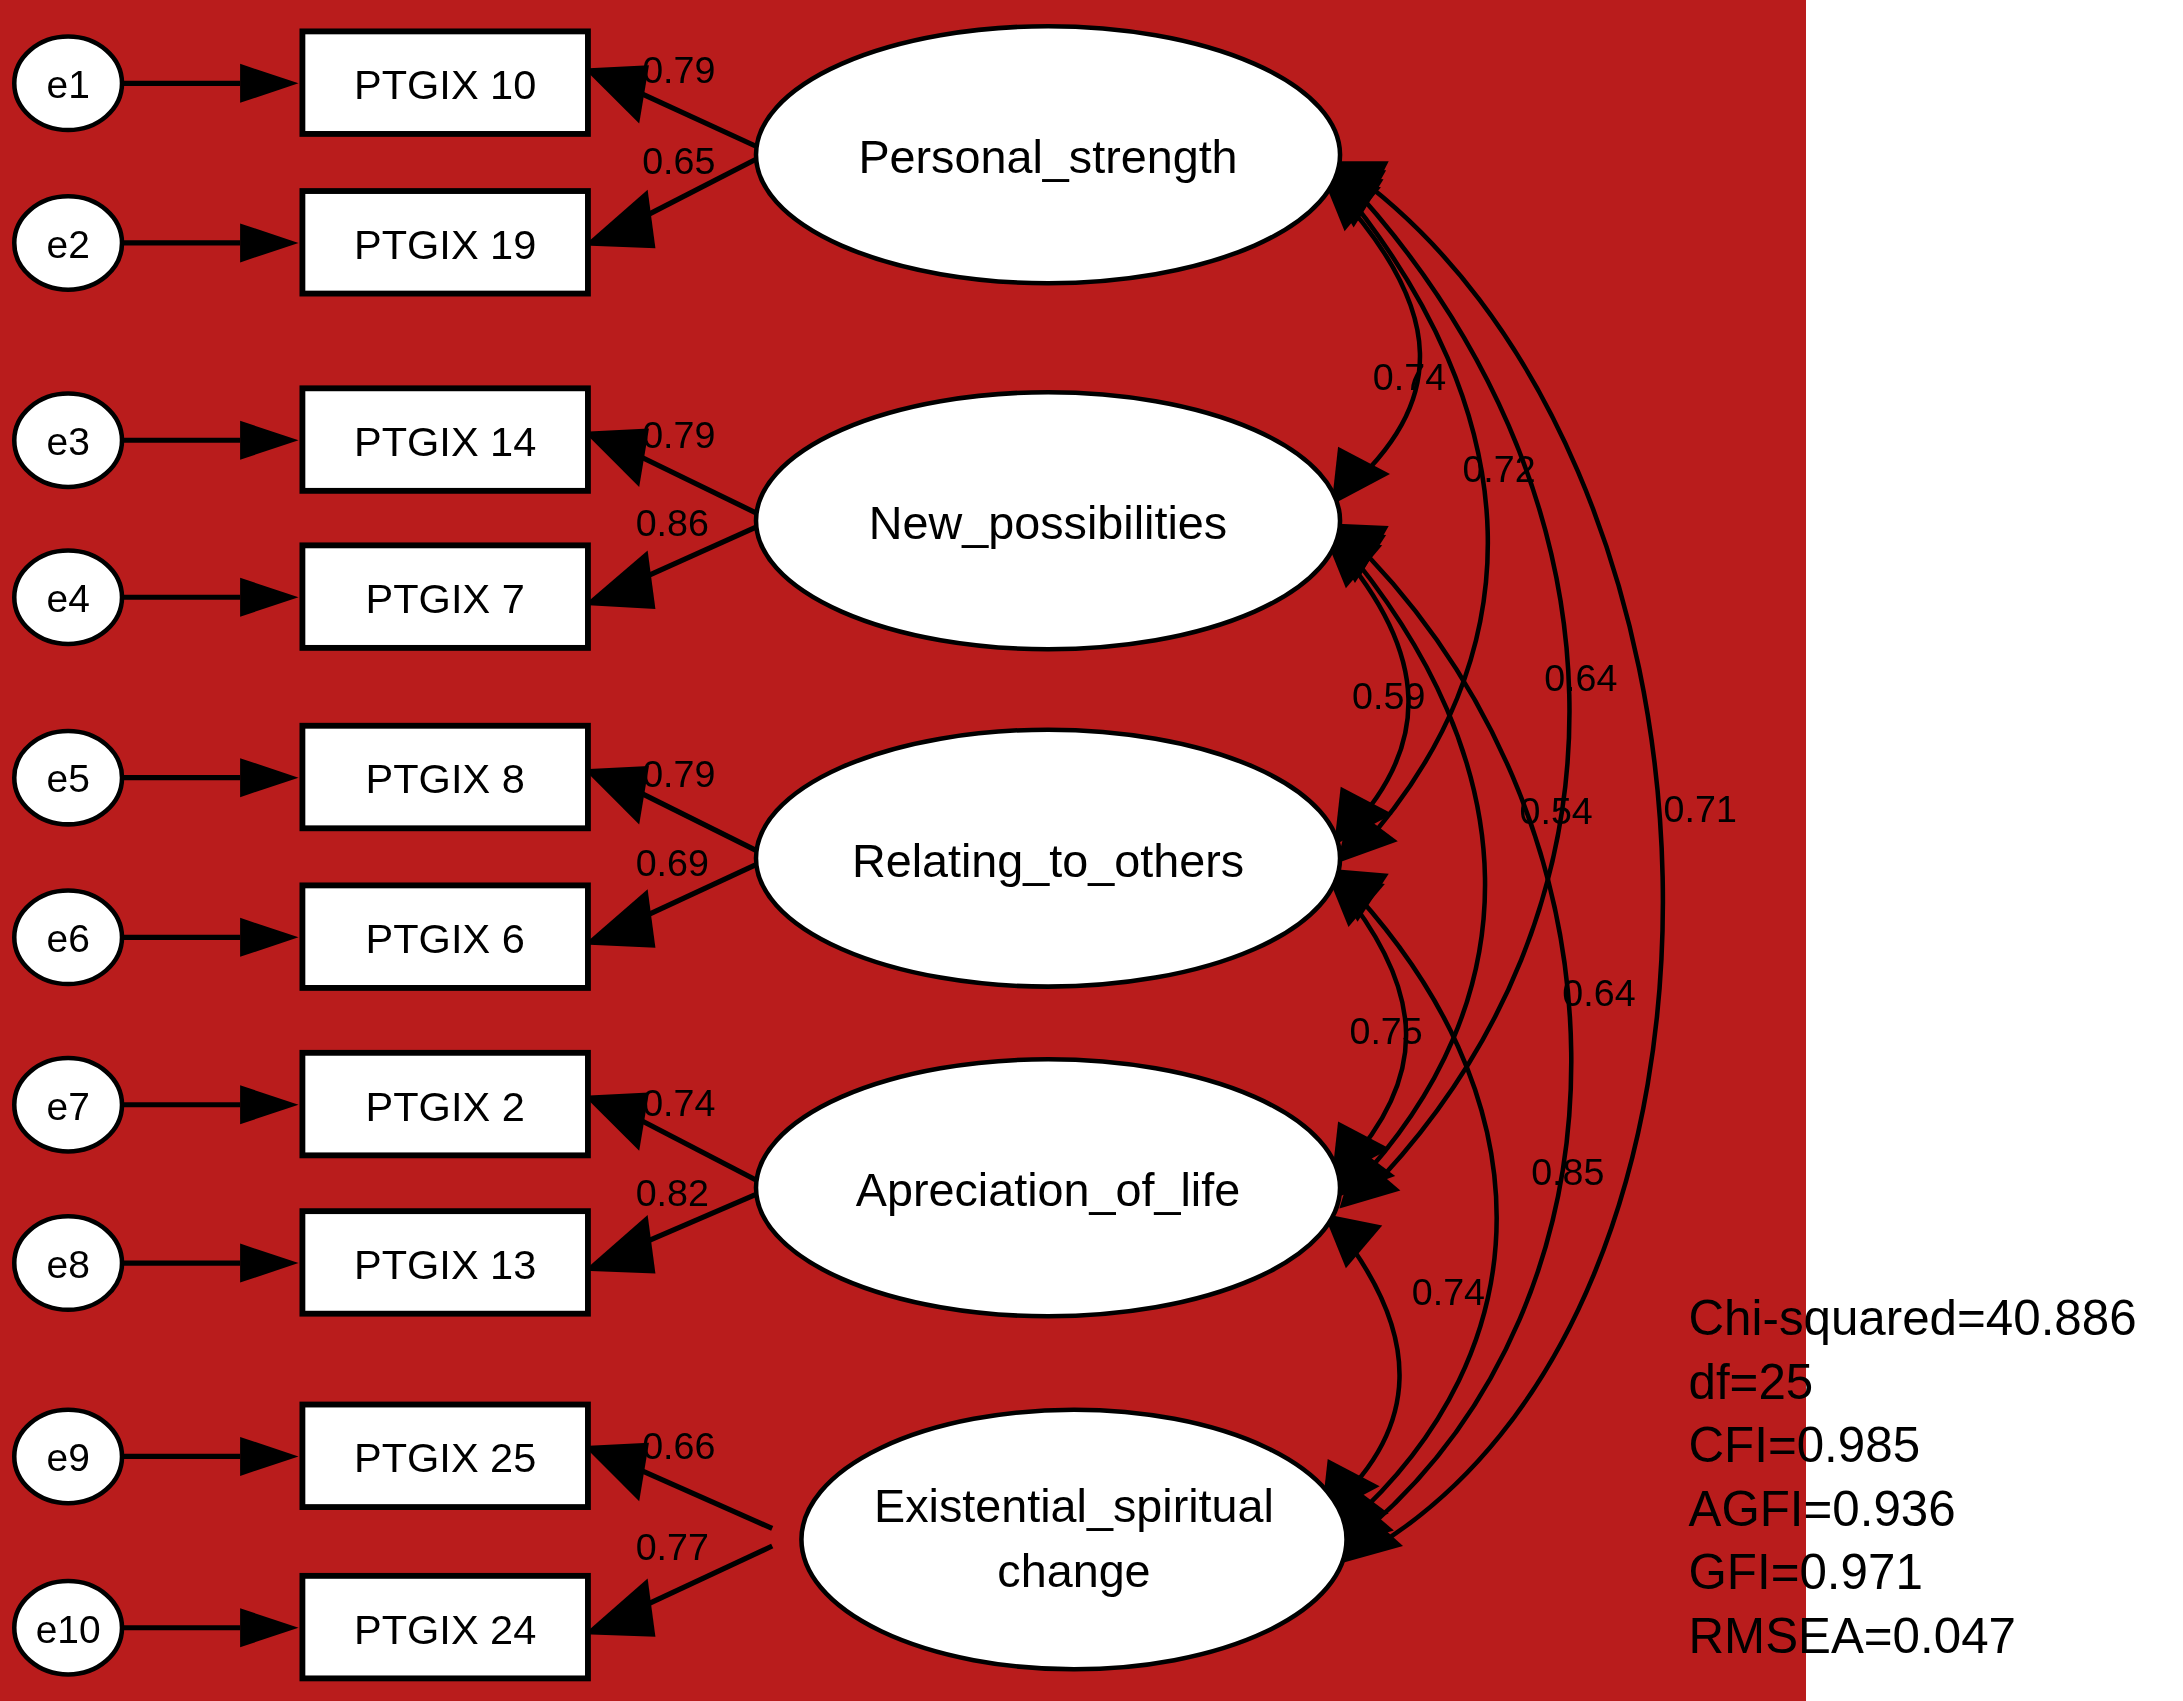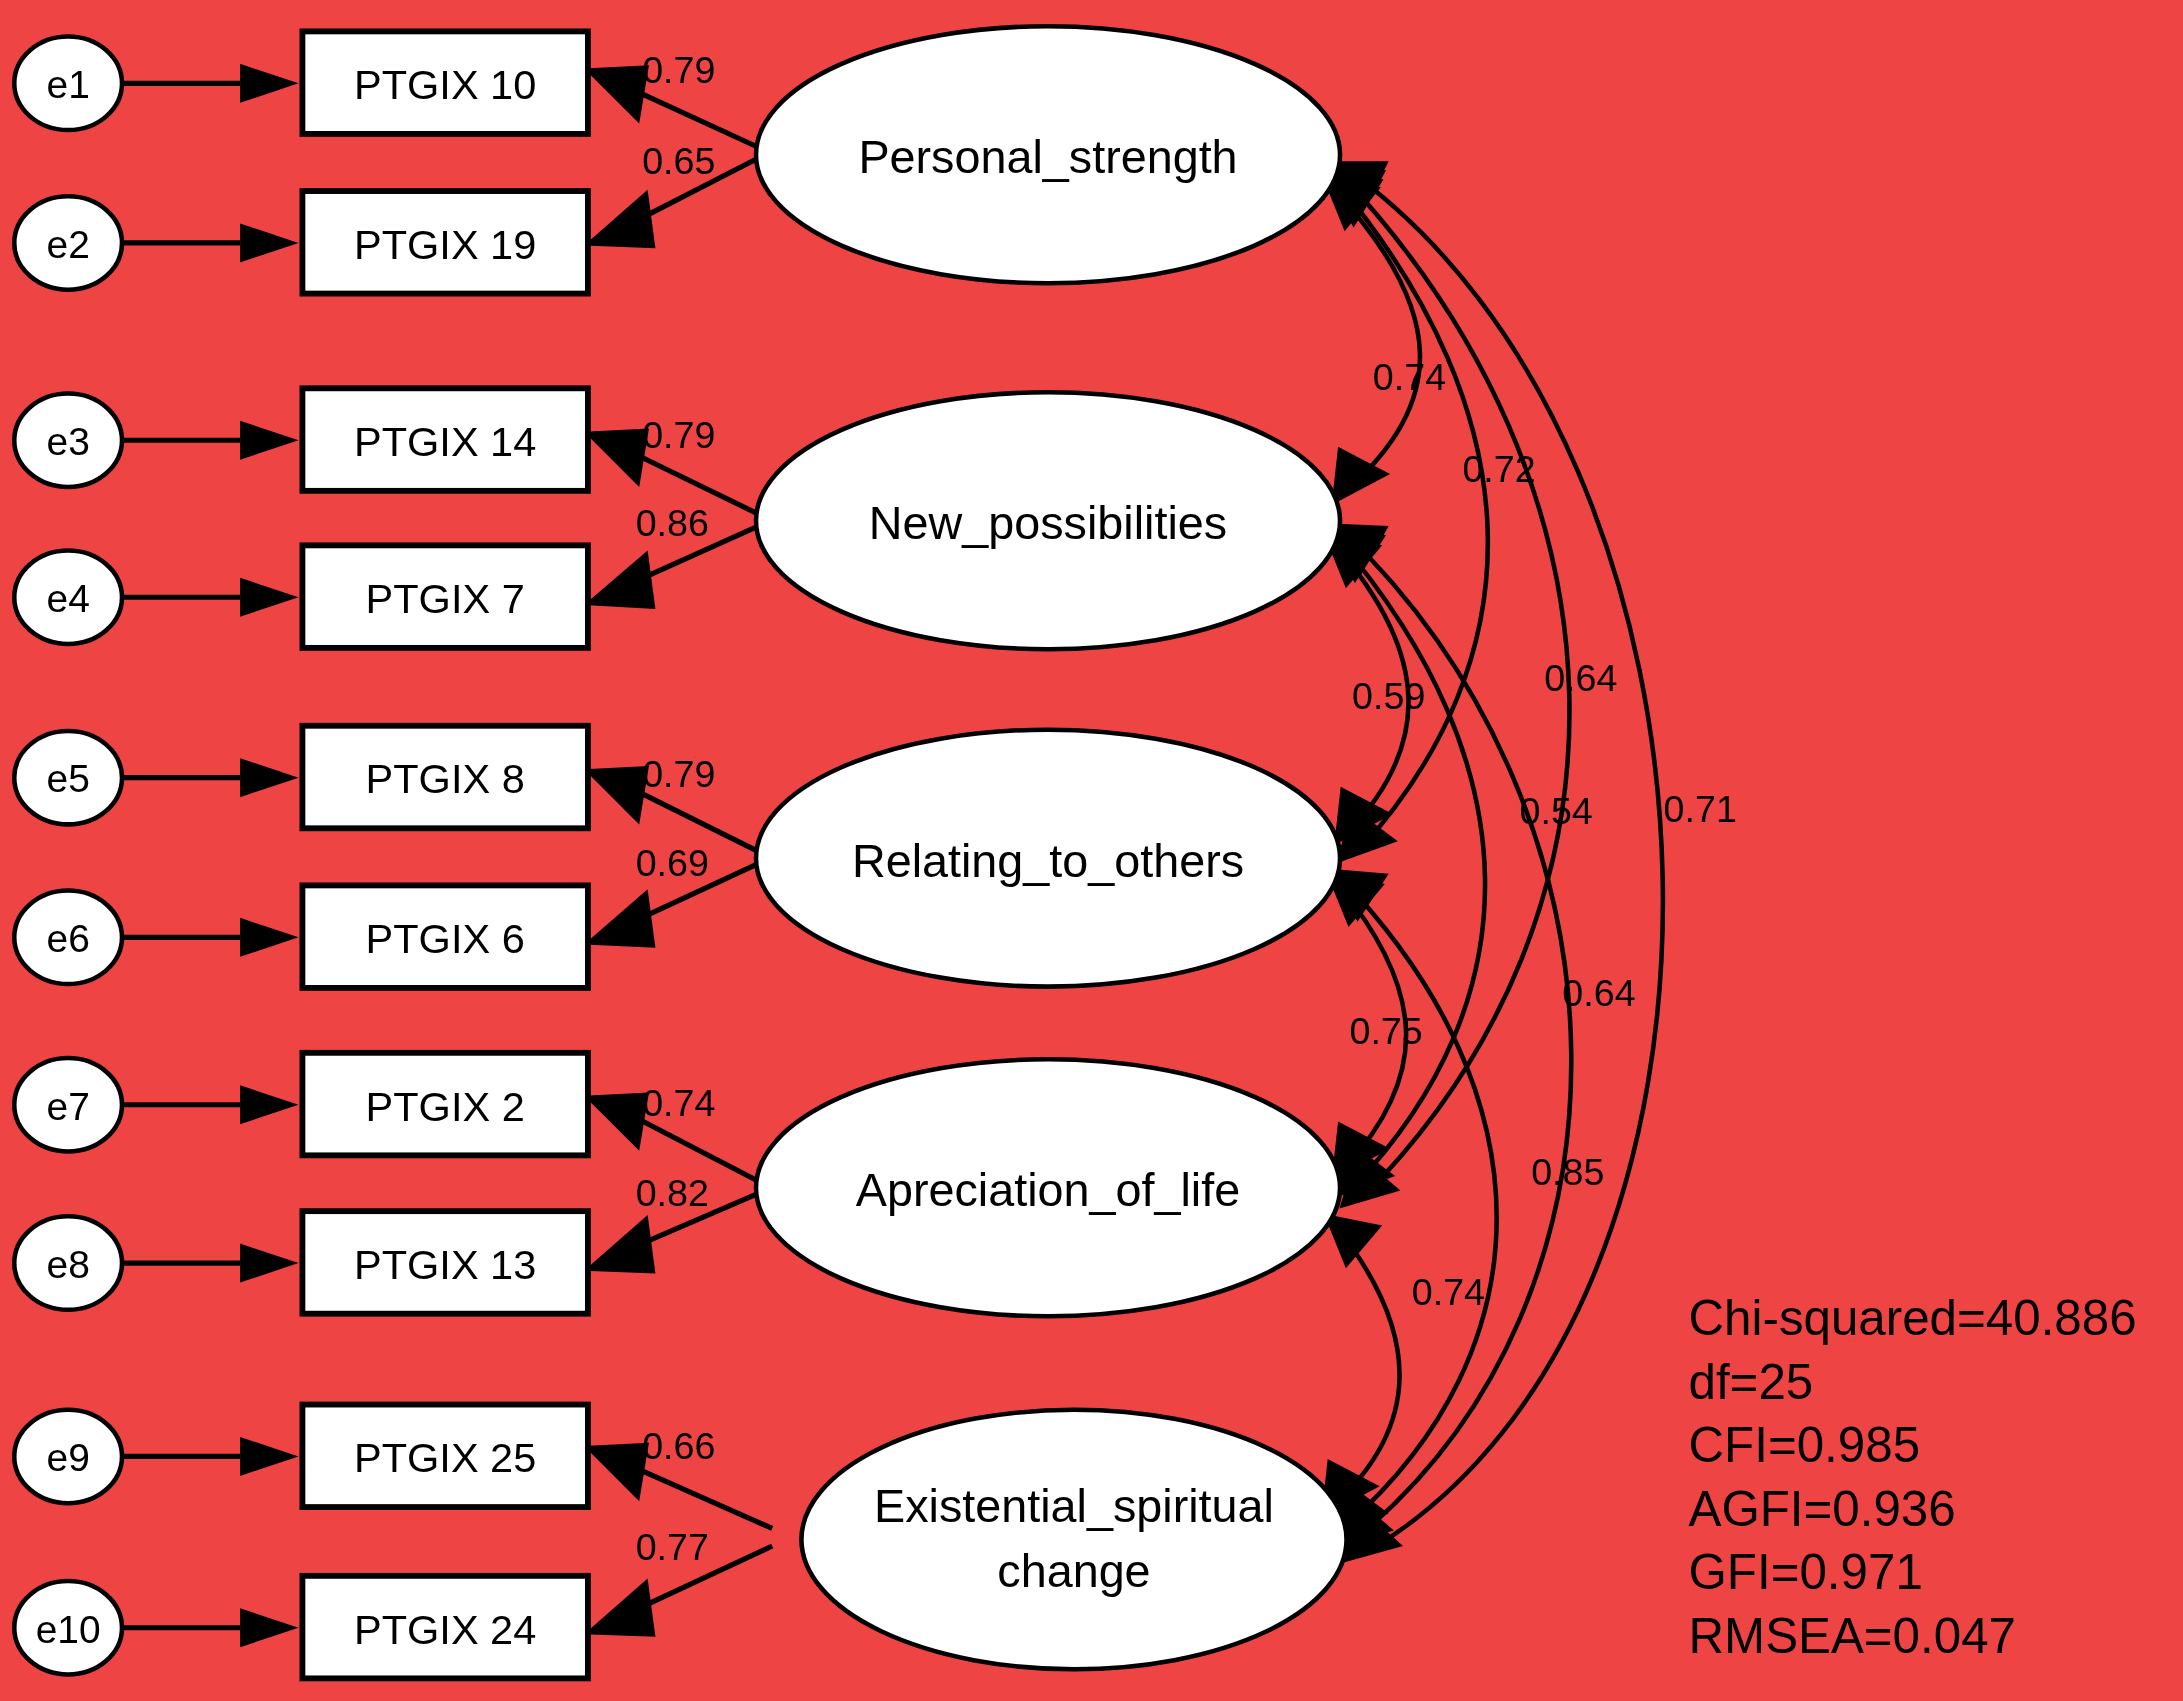--- a/index.html
+++ b/index.html
@@ -8,23 +8,23 @@
     background: #ffffff;
   }
   body {
     width: 2183px;
     height: 1702px;
     font-family: "Liberation Sans", sans-serif;
     overflow: hidden;
   }
   #diagram-root {
     position: relative;
-    width: 2183px;
+    width: 1806px;
     height: 1702px;
-    background: #ef4444;
+    background: #b91c1c;
     text-decoration: underline;
   }
   svg#sem-svg {
     display: block;
     width: 2183px;
     height: 1702px;
   }
   .node-shape {
     fill: #ffffff;
     stroke: #000000;

